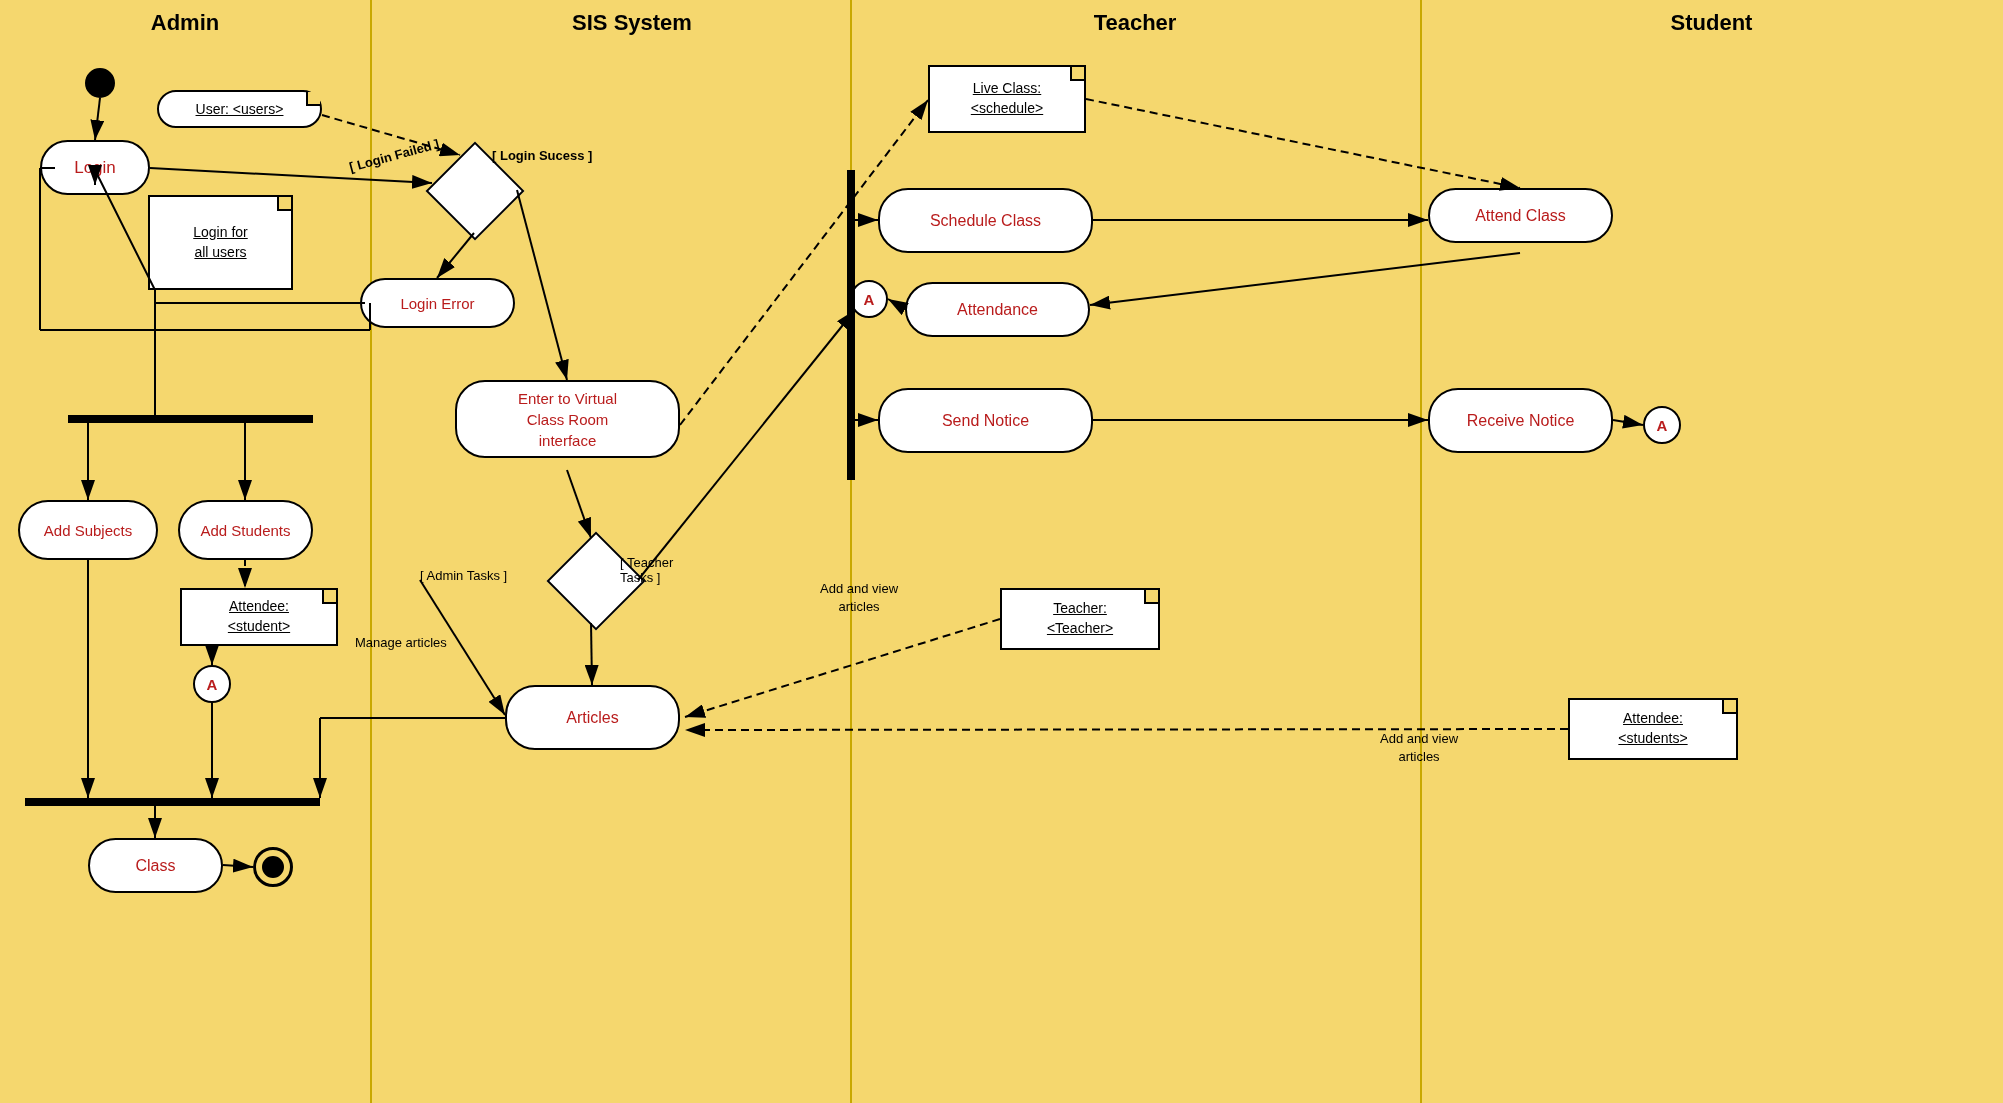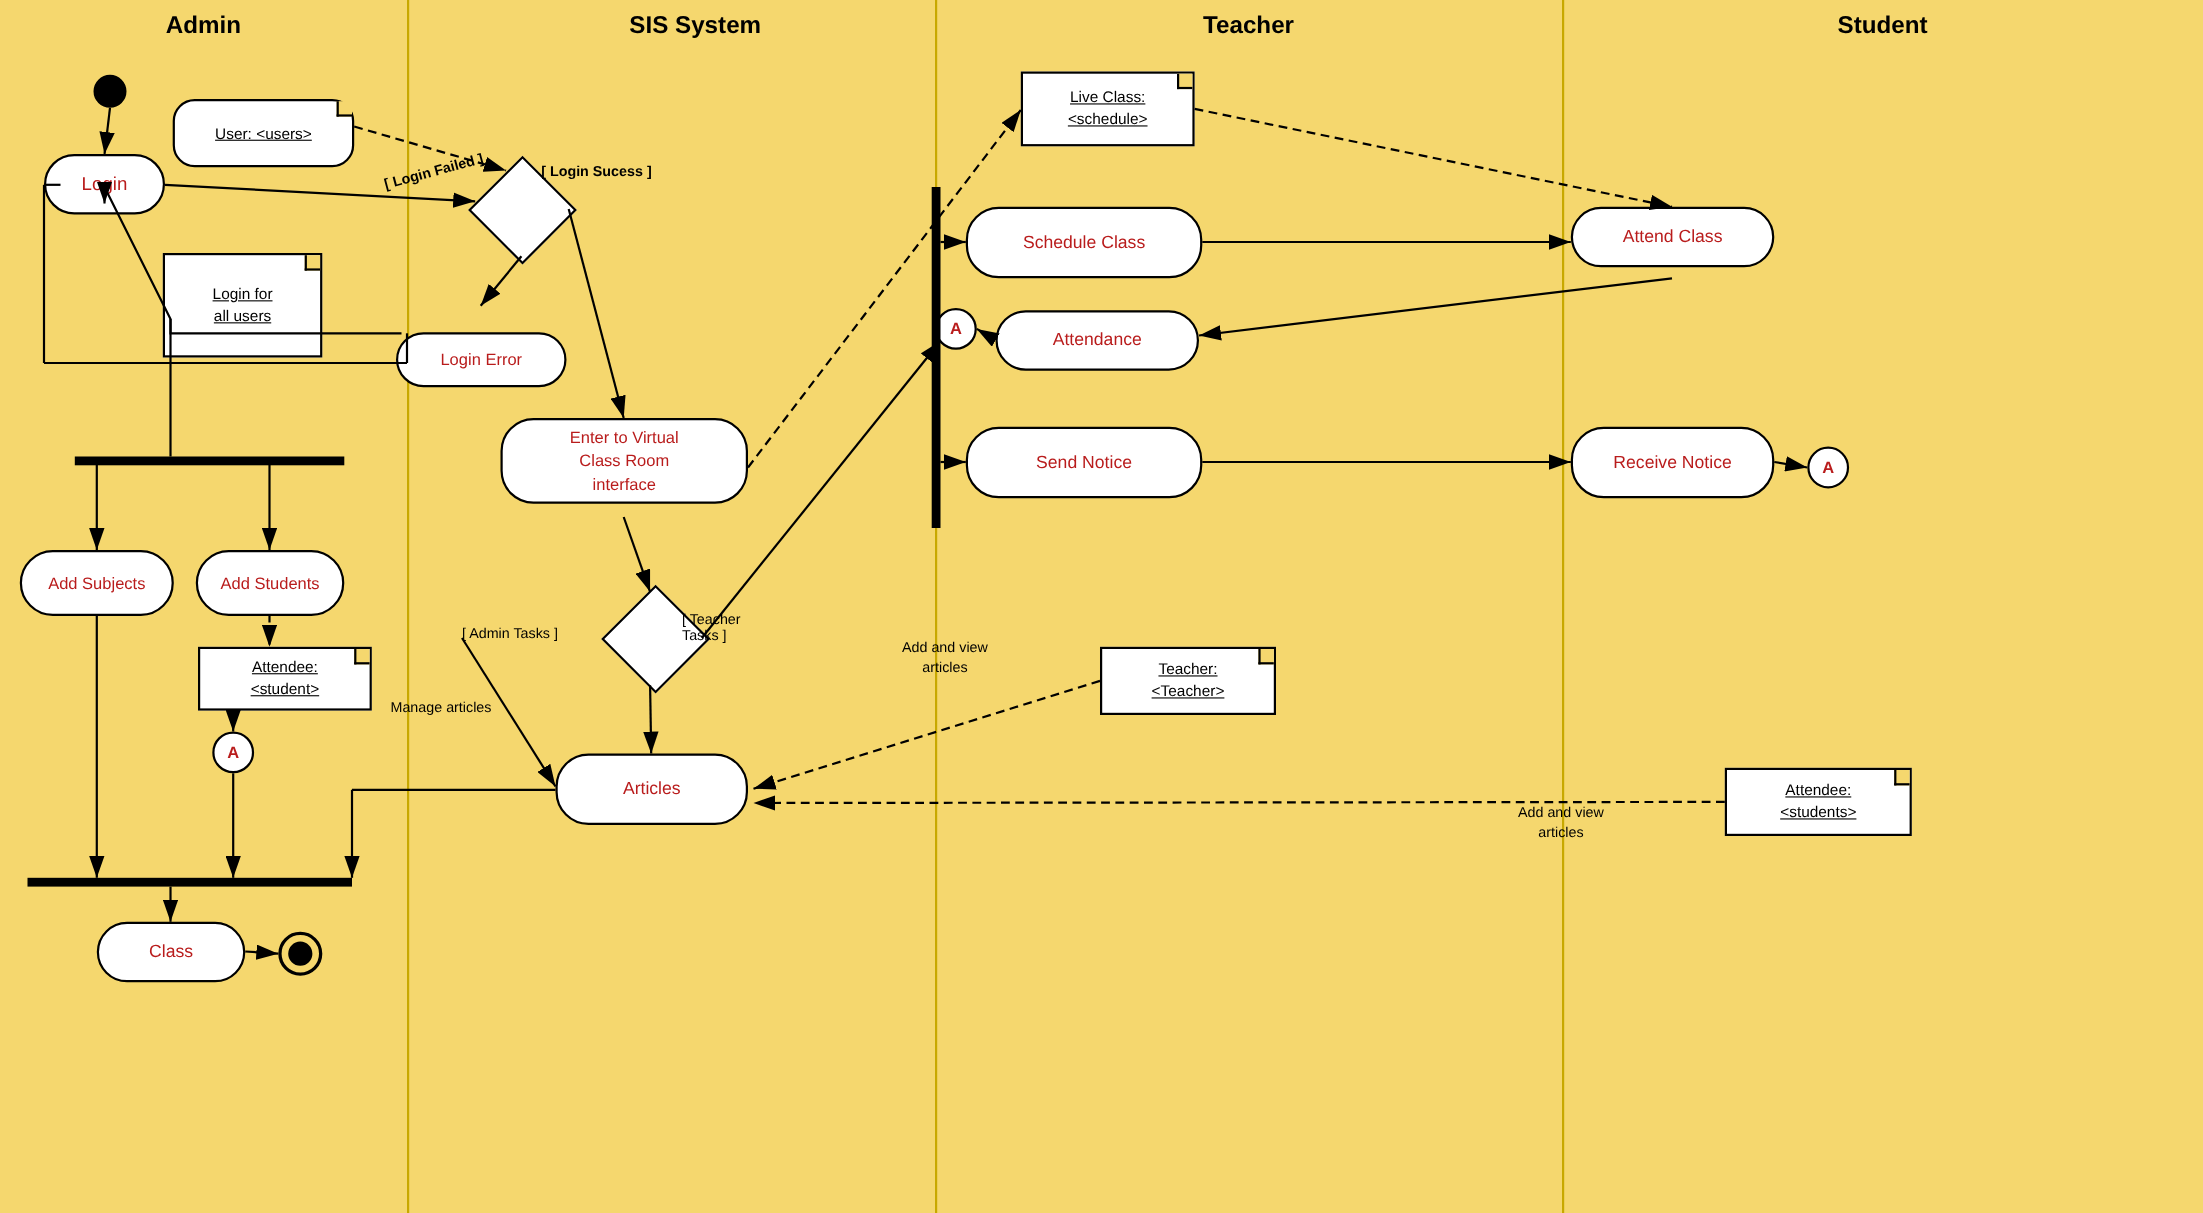--- a/index.html
+++ b/index.html
@@ -128,29 +128,29 @@
 
   <div class="lane-header" style="left: 0; width: 370px;">Admin</div>
   <div class="lane-header" style="left: 370px; width: 480px; padding-left: 44px;">SIS System</div>
   <div class="lane-header" style="left: 850px; width: 570px;">Teacher</div>
   <div class="lane-header" style="left: 1420px; width: 583px;">Student</div>
 
   <div class="shape filled-circle" style="left: 85px; top: 68px; width: 30px; height: 30px;"></div>
 
   <div class="shape rounded-rect" style="left: 40px; top: 140px; width: 110px; height: 55px; font-size: 17px;">Login</div>
 
-  <div class="note-shape" style="left: 157px; top: 90px; width: 165px; height: 62px; font-size: 14px; display: flex; align-items: center; justify-content: center; border-radius: 20px;">User: &lt;users&gt;</div>
-
-  <div class="note-shape" style="left: 148px; top: 195px; width: 145px; height: 95px; font-size: 14px; display: flex; align-items: center; justify-content: center; text-align: center; line-height: 1.4; margin-top: 35px;">Login for<br>all users</div>
+  <div class="note-shape" style="left: 157px; top: 90px; width: 165px; height: 38px; font-size: 14px; display: flex; align-items: center; justify-content: center; border-radius: 20px;">User: &lt;users&gt;</div>
+
+  <div class="note-shape" style="left: 148px; top: 195px; width: 145px; height: 95px; font-size: 14px; display: flex; align-items: center; justify-content: center; text-align: center; line-height: 1.4;">Login for<br>all users</div>
 
   <div class="diamond-container" style="left: 432px; top: 148px; width: 85px; height: 85px;">
     <div class="diamond"></div>
   </div>
 
-  <div class="shape rounded-rect" style="left: 360px; top: 278px; width: 155px; height: 50px; margin-top: 24px;">Login Error</div>
+  <div class="shape rounded-rect" style="left: 360px; top: 278px; width: 155px; height: 50px;">Login Error</div>
 
   <div class="shape rounded-rect" style="left: 455px; top: 380px; width: 225px; height: 78px; font-size: 15px; line-height: 1.4;">Enter to Virtual<br>Class Room<br>interface</div>
 
   <div class="diamond-container" style="left: 553px; top: 538px; width: 85px; height: 85px;">
     <div class="diamond"></div>
   </div>
 
   <div class="shape rounded-rect" style="left: 505px; top: 685px; width: 175px; height: 65px; font-size: 16px;">Articles</div>
 
   <div class="fork-bar" style="left: 68px; top: 415px; width: 245px; height: 8px;"></div>

